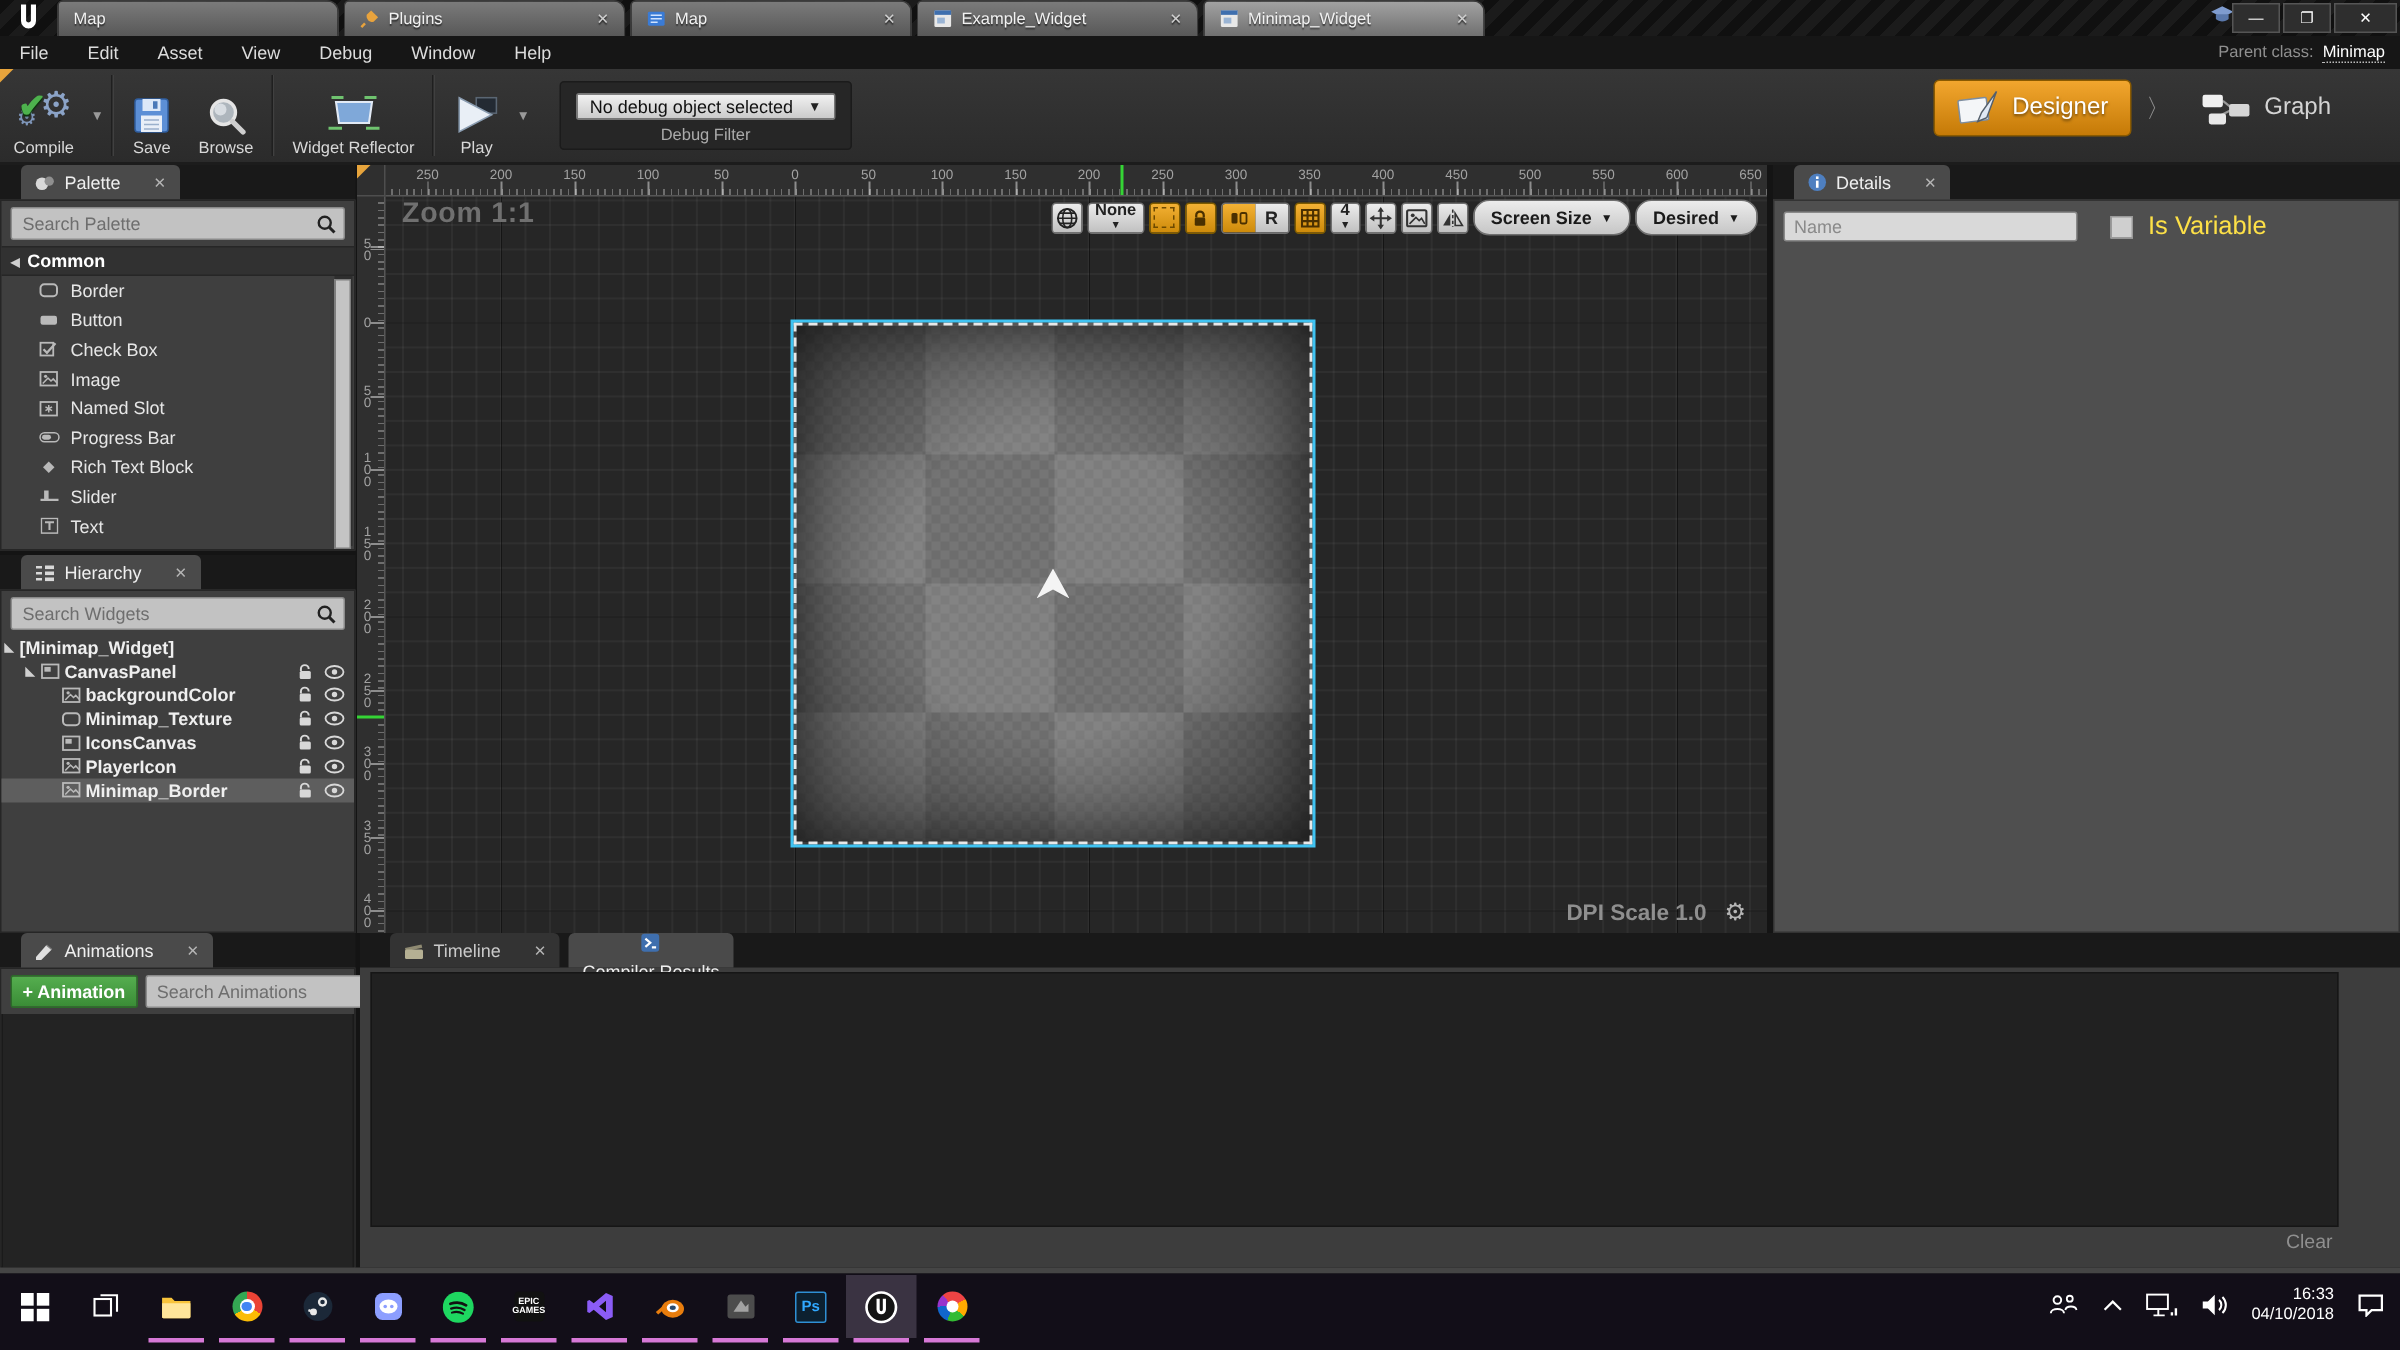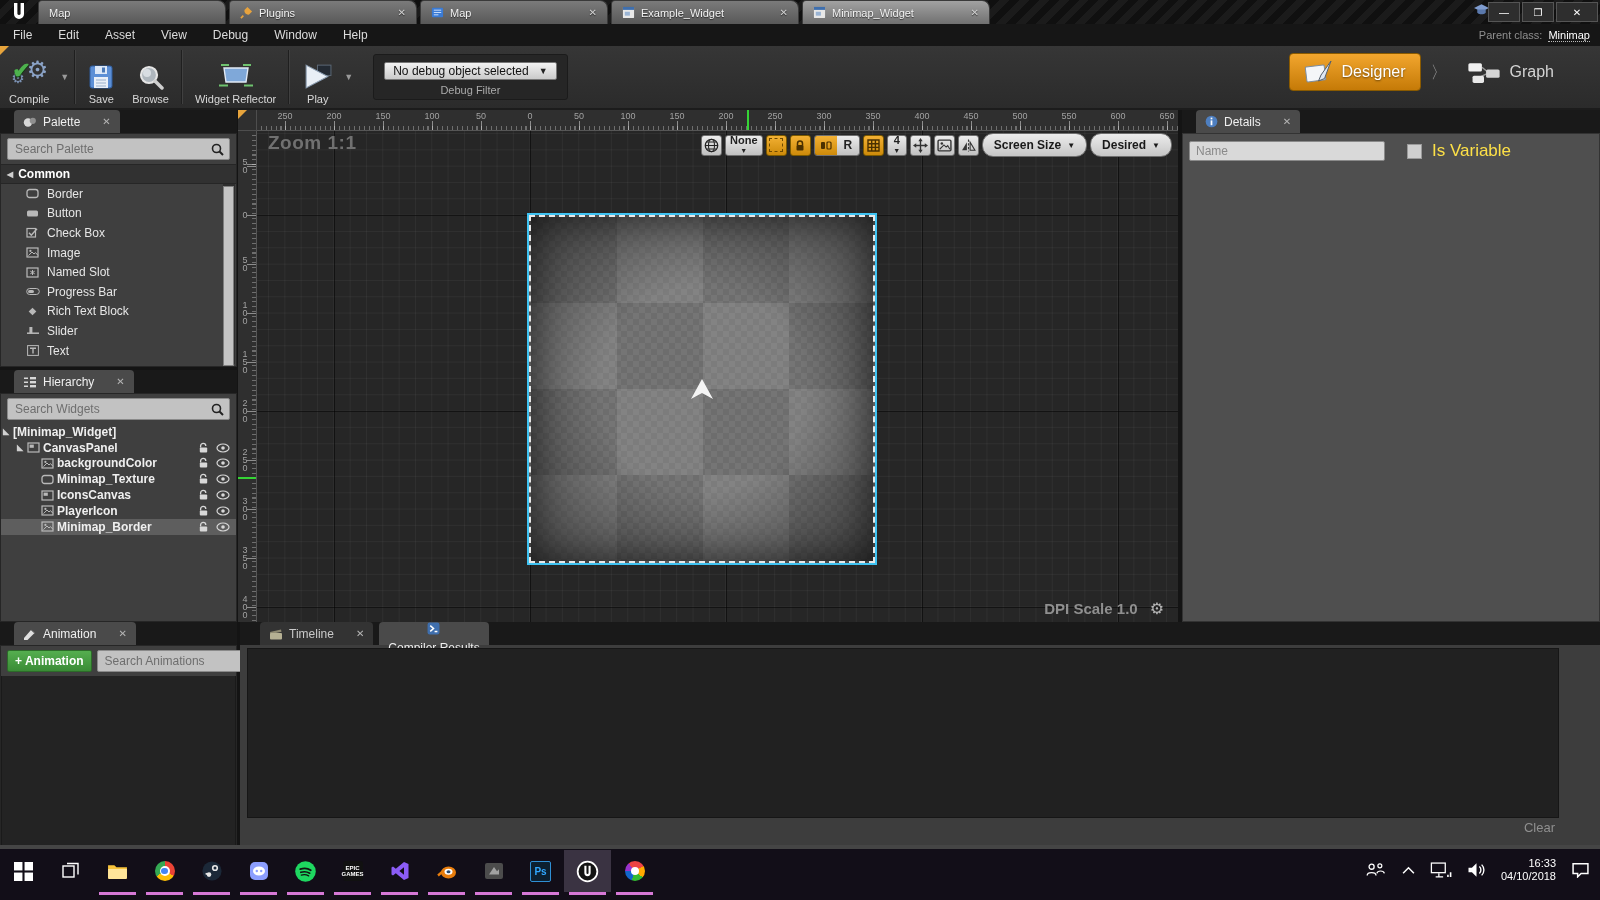--- a/index.html
+++ b/index.html
@@ -653,21 +653,21 @@
 
 <div id="animations-panel" class="abs">
   <div class="ptabstrip">
     <span class="ptab">
       <span>
         <svg width="14" height="12" viewBox="0 0 14 12">
             <path d="M1 10 L8 2 l3.5 3 -7 7 H1 Z" fill="#e0e0e0"></path>
             <path d="M8 2 l3.5 3" stroke="#7a7a7a"></path>
           </svg>
       </span>
-      <span>Animation</span>
+      <span>Animations</span>
       <span class="tclose">✕</span>
     </span>
   </div>
   <div class="pbody" style="height:200px;padding:0">
     <div id="anim-controls">
       <span id="add-anim-btn">+ Animation</span>
       <div class="searchbox" style="flex:1">
         <input placeholder="Search Animations" style="">
         <span>
             <svg width="13" height="13" viewBox="0 0 13 13">

